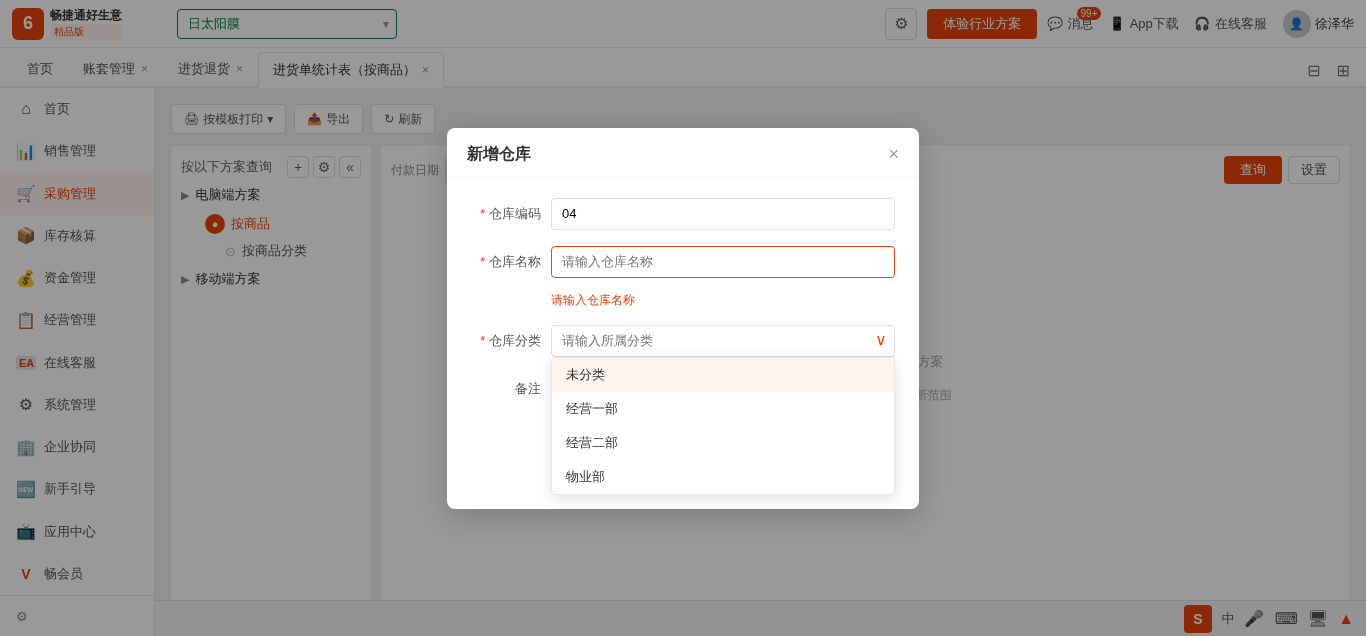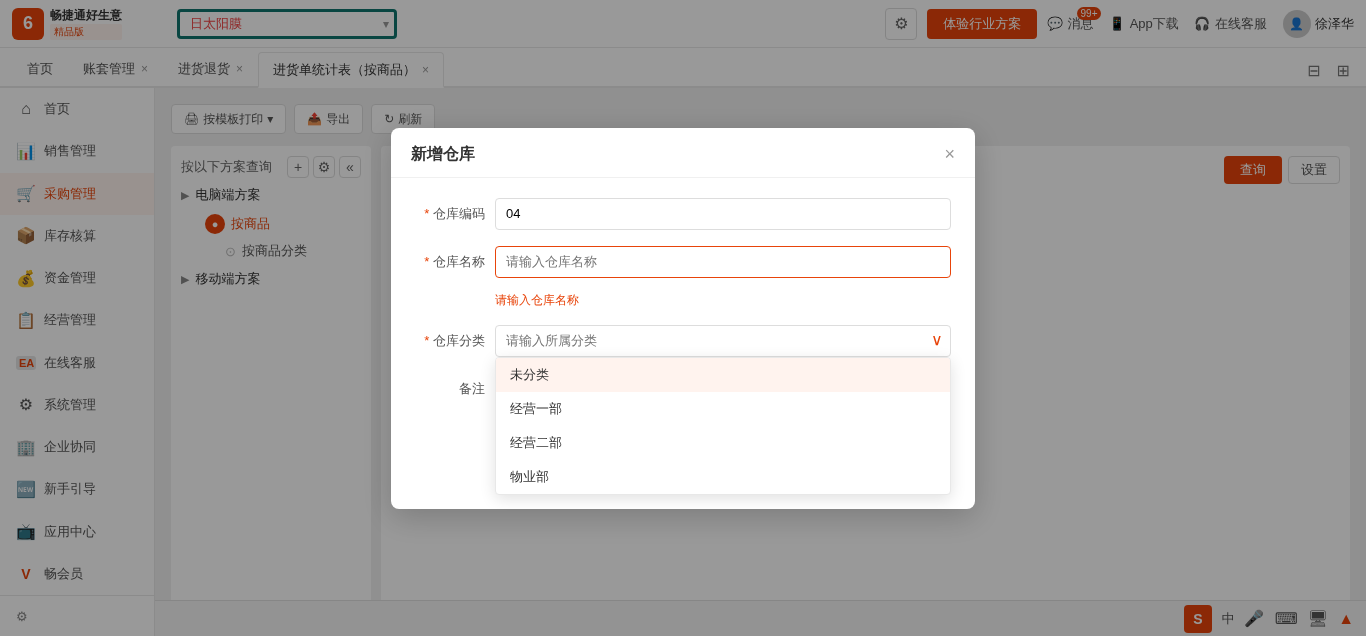--- a/index.html
+++ b/index.html
@@ -29,22 +29,22 @@
       border-radius: 6px;
       display: flex; align-items: center; justify-content: center;
       color: #fff; font-weight: bold; font-size: 18px;
     }
     .logo-badge { font-size: 10px; color: #e8440a; background: #fff3ee; padding: 1px 4px; border-radius: 2px; }
     .search-area {
       flex: 0 0 220px;
       position: relative;
     }
     .search-area input {
-      width: 100%; height: 30px; border: 3px solid #0f766e; border-radius: 4px;
-      padding: 0 30px 0 10px; font-size: 13px; color: #ef4444; outline: none;
+      width: 100%; height: 30px; border: 1px solid #0f766e; border-radius: 4px;
+      padding: 0 30px 0 10px; font-size: 13px; color: #15803d; outline: none;
     }
     .search-arrow {
       position: absolute; right: 8px; top: 50%; transform: translateY(-50%);
       color: #999; font-size: 12px;
     }
     .topbar-mid { flex: 1; }
     .gear-btn {
       width: 32px; height: 32px; border: 1px solid #ddd; border-radius: 4px;
       display: flex; align-items: center; justify-content: center;
       cursor: pointer; color: #666; font-size: 16px;
@@ -139,21 +139,21 @@
     
     .empty-state { display: flex; flex-direction: column; align-items: center; justify-content: center; height: 60%; color: #aaa; font-size: 13px; gap: 8px; }
 
     
     .modal-overlay {
       position: fixed; top: 0; left: 0; right: 0; bottom: 0;
       background: rgba(0,0,0,0.4); z-index: 1000;
       display: flex; align-items: center; justify-content: center;
     }
     .modal {
-      background: #fff; border-radius: 8px; width: 584px;
+      background: #fff; border-radius: 8px; width: 472px;
       box-shadow: 0 8px 32px rgba(0,0,0,0.2);
       overflow: visible; position: relative;
     }
     .modal-header {
       padding: 16px 20px 12px;
       border-bottom: 1px solid #f0f0f0;
       display: flex; align-items: center; justify-content: space-between;
     }
     .modal-title { font-size: 16px; font-weight: 600; color: #333; }
     .modal-close { cursor: pointer; color: #999; font-size: 18px; }

